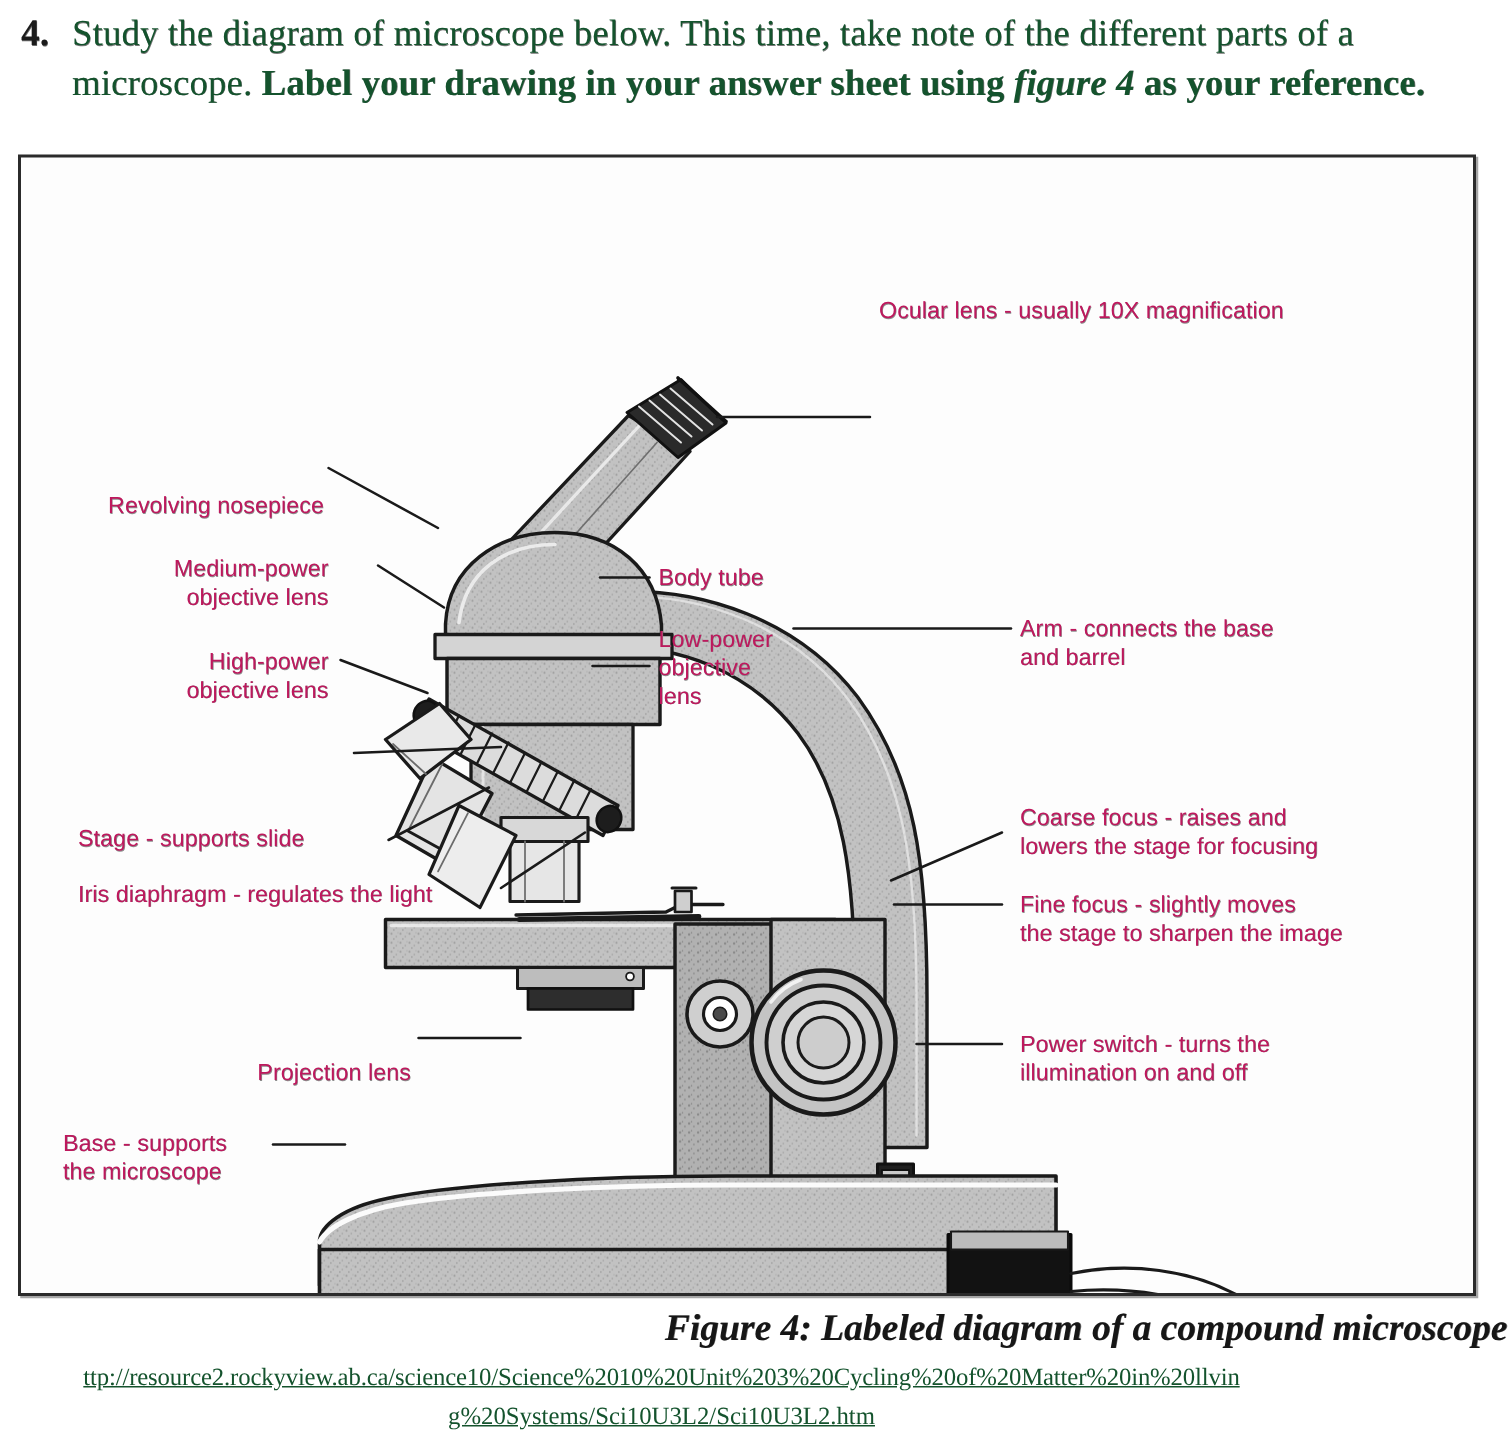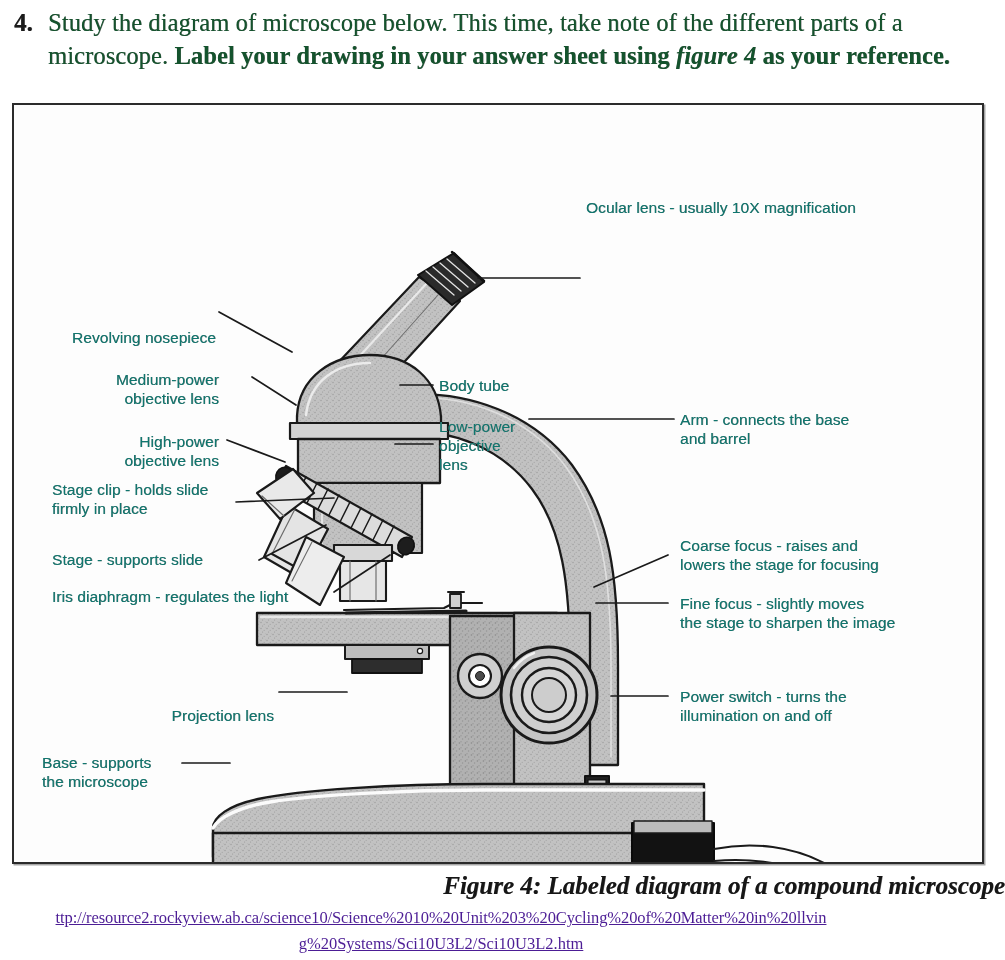--- a/index.html
+++ b/index.html
@@ -66,21 +66,21 @@
     overflow: hidden;
   }
   .diagram-stage svg { display: block; }
 
   
   .lbl {
     position: absolute;
     font-family: "Liberation Sans", sans-serif;
     font-size: 15.5px;
     line-height: 19px;
-    color: #0f766e;
+    color: #be185d;
     white-space: pre-line;
     letter-spacing: 0.05px;
     text-shadow: 0.35px 0.35px 0 #8d8d8d;
   }
   .lbl.leftal { text-align: left; }
   .lbl.rightal{ text-align: right; margin-top: 23px; }
 
   
   .caption {
     position: absolute;
@@ -97,21 +97,21 @@
   }
   .source {
     position: absolute;
     left: 0;
     top: 905px;
     width: 882px;
     text-align: center;
     font-family: "Liberation Serif", serif;
     font-size: 16.5px;
     line-height: 26px;
-    color: #4c1d95;
+    color: #14532d;
   }
   .source .u {
     text-decoration: underline;
     display: block;
   }
   .source .line1 {
     letter-spacing: -0.1px;
   }
 </style>
 </head>
@@ -343,22 +343,20 @@
     </svg>
 
     <div class="lbl rightal" style="left:32px; top:200px; width:170px;">Revolving nosepiece</div>
 
     <div class="lbl rightal" style="left:60px; top:242px; width:145px;">Medium-power
 objective lens</div>
 
     <div class="lbl rightal" style="left:60px; top:304px; width:145px;">High-power
 objective lens</div>
 
-    <div class="lbl leftal" style="left:38px; top:375px; width:215px;">Stage clip - holds slide
-firmly in place</div>
 
     <div class="lbl leftal" style="left:38px; top:445px; width:215px;">Stage - supports slide</div>
 
     <div class="lbl leftal" style="left:38px; top:482px; width:300px;">Iris diaphragm - regulates the light</div>
 
     <div class="lbl rightal" style="left:80px; top:578px; width:180px;">Projection lens</div>
 
     <div class="lbl leftal" style="left:28px; top:648px; width:150px;">Base - supports
 the microscope</div>
 

